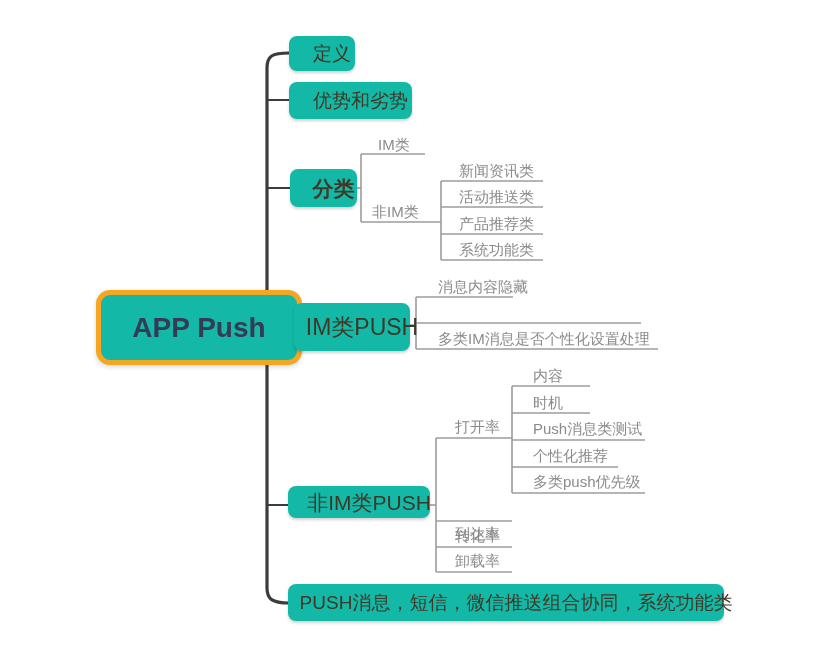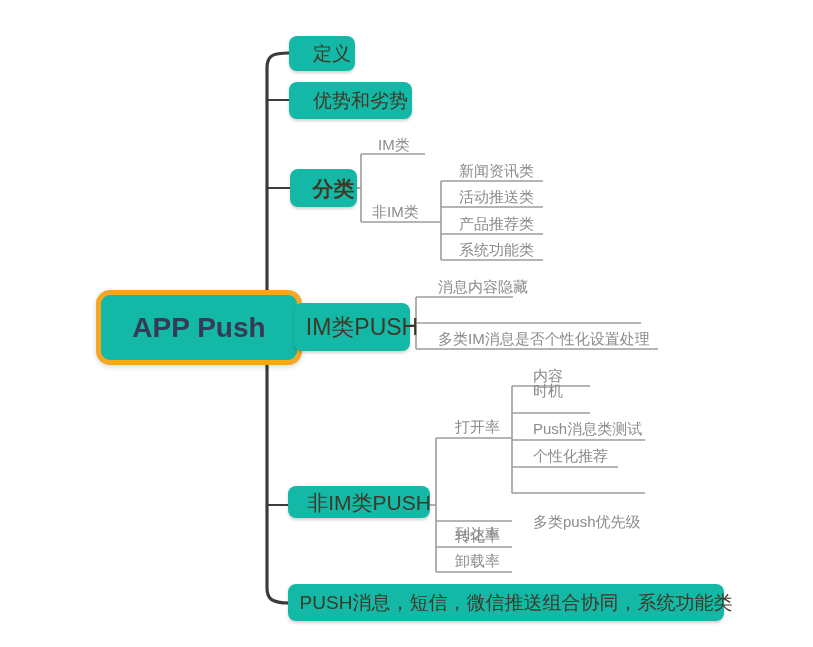--- a/index.html
+++ b/index.html
@@ -118,21 +118,21 @@
   <div class="leaf" style="left:459px;top:162px;">新闻资讯类</div>
   <div class="leaf" style="left:459px;top:188px;">活动推送类</div>
   <div class="leaf" style="left:459px;top:215px;">产品推荐类</div>
   <div class="leaf" style="left:459px;top:241px;">系统功能类</div>
 
   <div class="leaf" style="left:438px;top:278px;">消息内容隐藏</div>
   <div class="leaf" style="left:438px;top:330px;">多类IM消息是否个性化设置处理</div>
 
   <div class="leaf" style="left:455px;top:418px;">打开率</div>
   <div class="leaf" style="left:533px;top:367px;">内容</div>
-  <div class="leaf" style="left:533px;top:382px;text-align:center;">时机</div>
+  <div class="leaf" style="left:533px;top:394px;text-align:center;">时机</div>
   <div class="leaf" style="left:533px;top:420px;">Push消息类测试</div>
   <div class="leaf" style="left:533px;top:447px;">个性化推荐</div>
-  <div class="leaf" style="left:533px;top:473px;margin-top:40px;">多类push优先级</div>
+  <div class="leaf" style="left:533px;top:473px;">多类push优先级</div>
   <div class="leaf" style="left:455px;top:501px;margin-top:24px;">到达率</div>
   <div class="leaf" style="left:455px;top:527px;">转化率</div>
   <div class="leaf" style="left:455px;top:552px;">卸载率</div>
 
 </div>
 
 </body></html>

